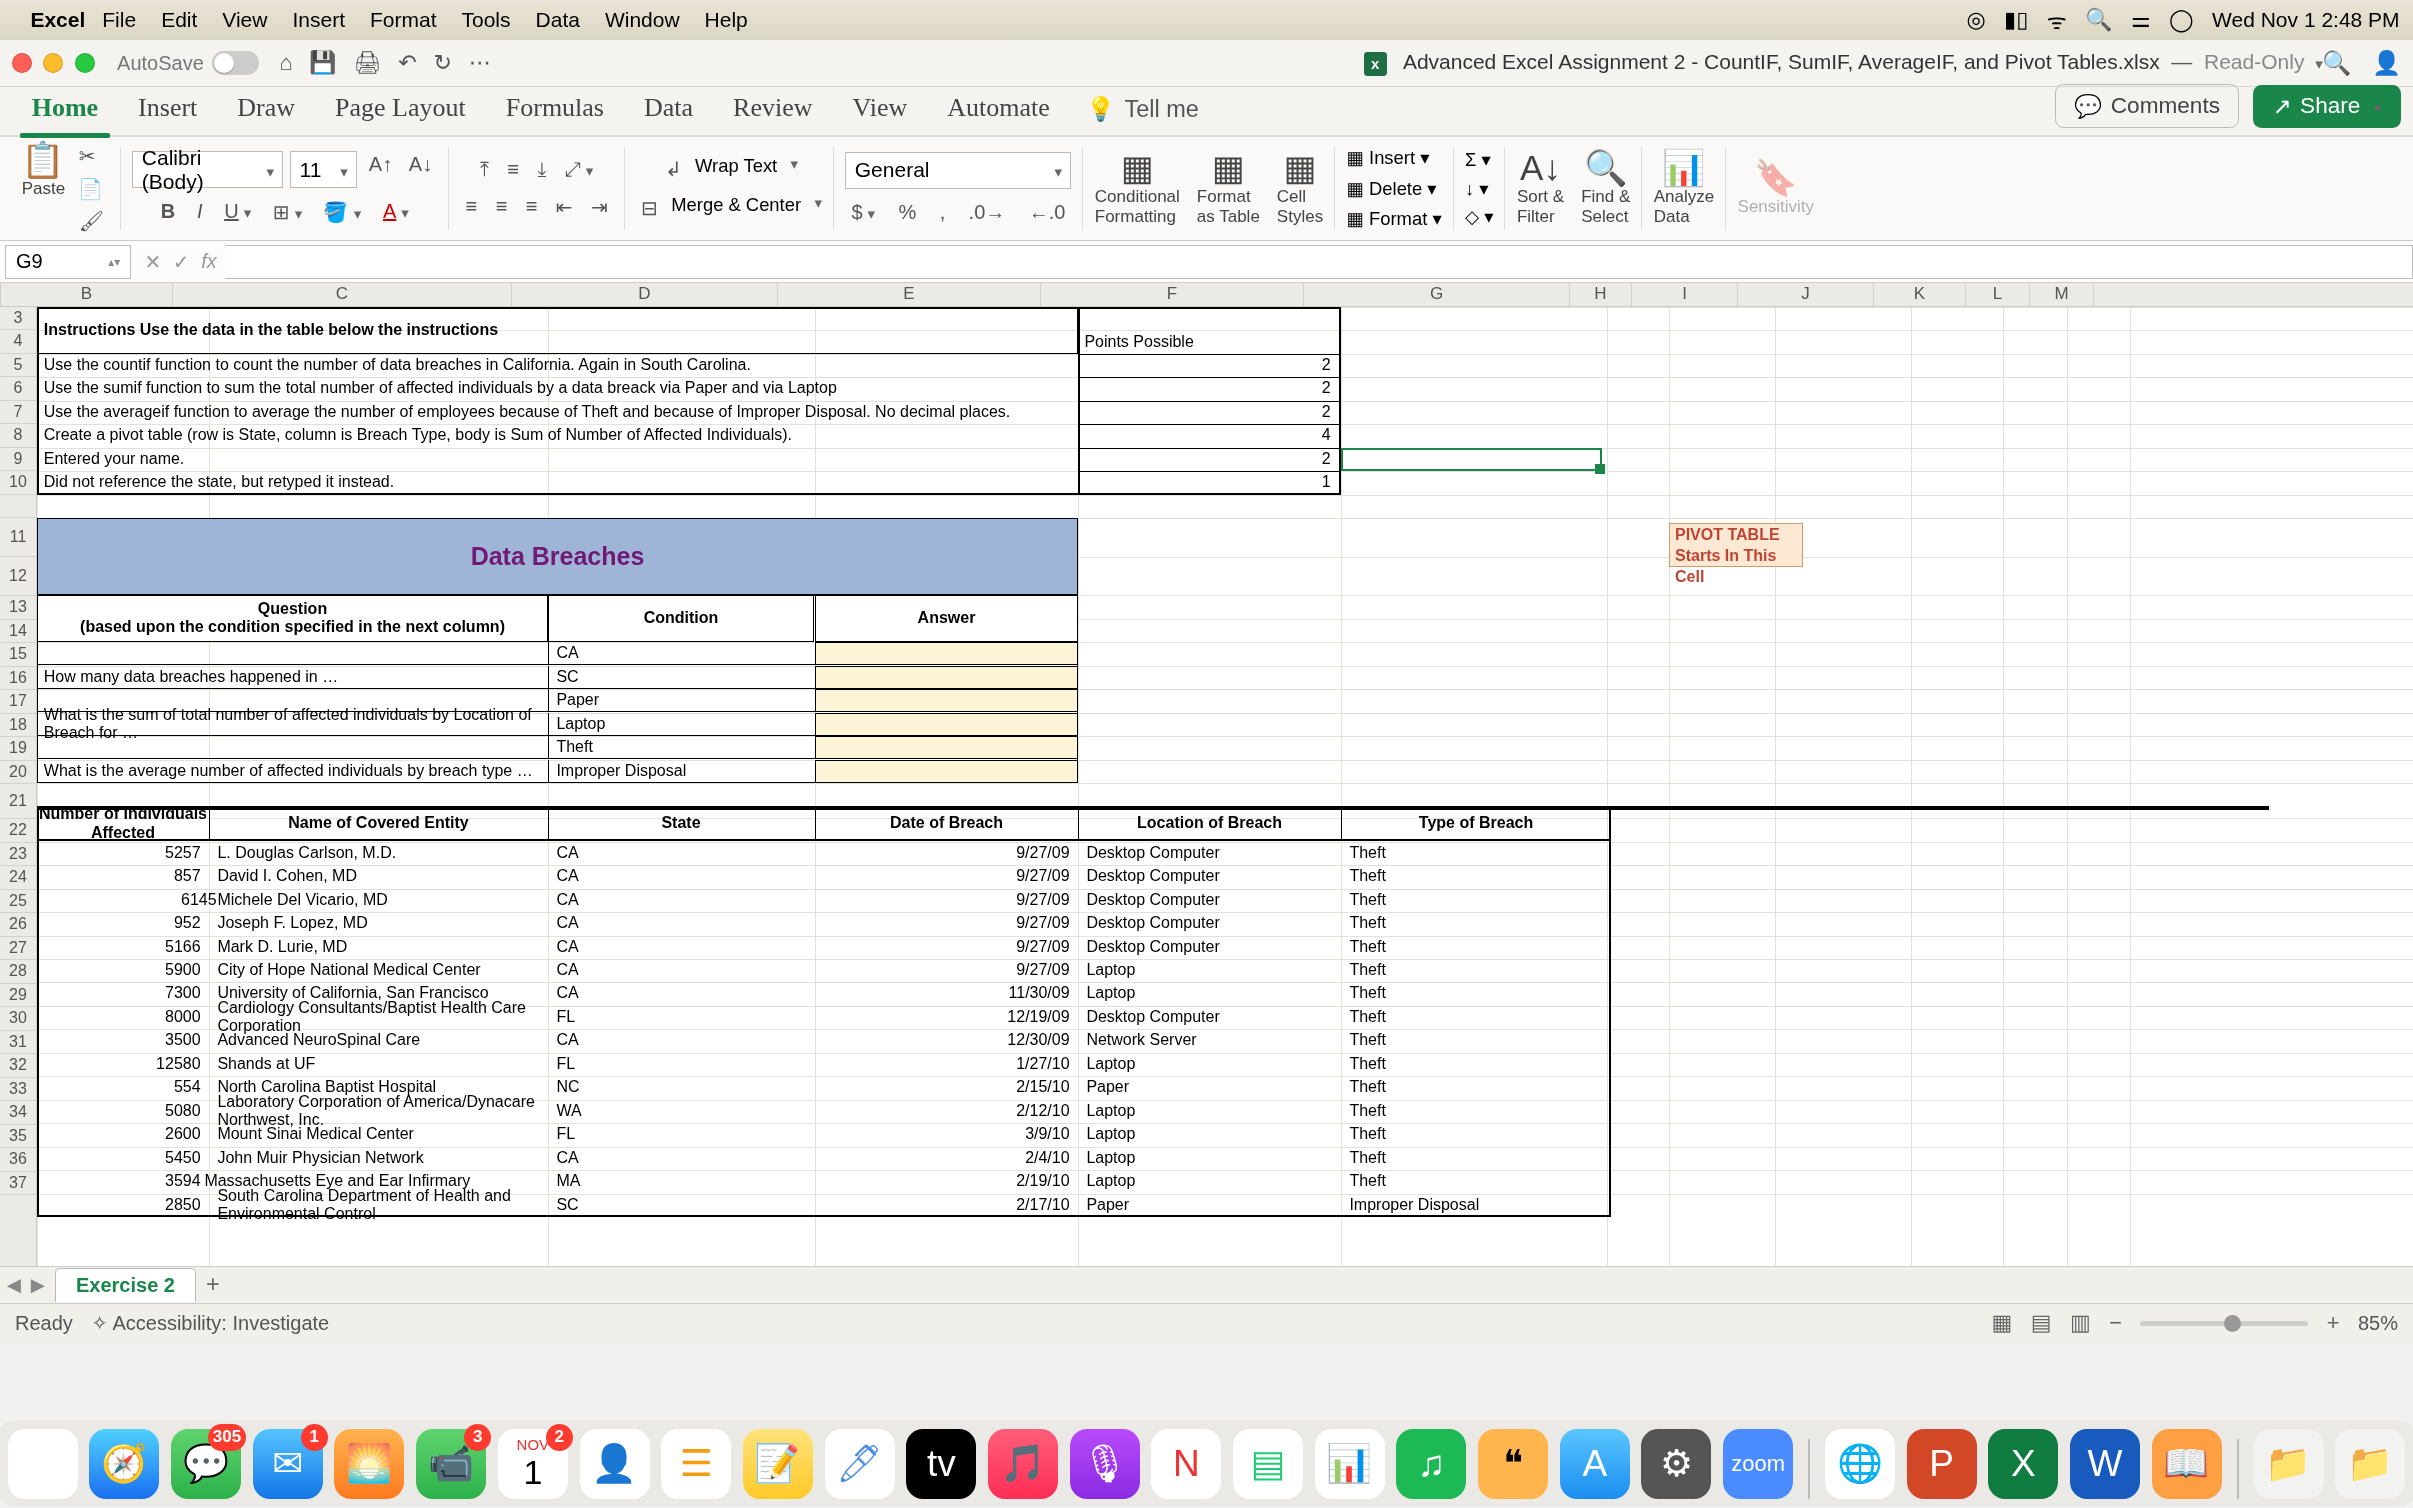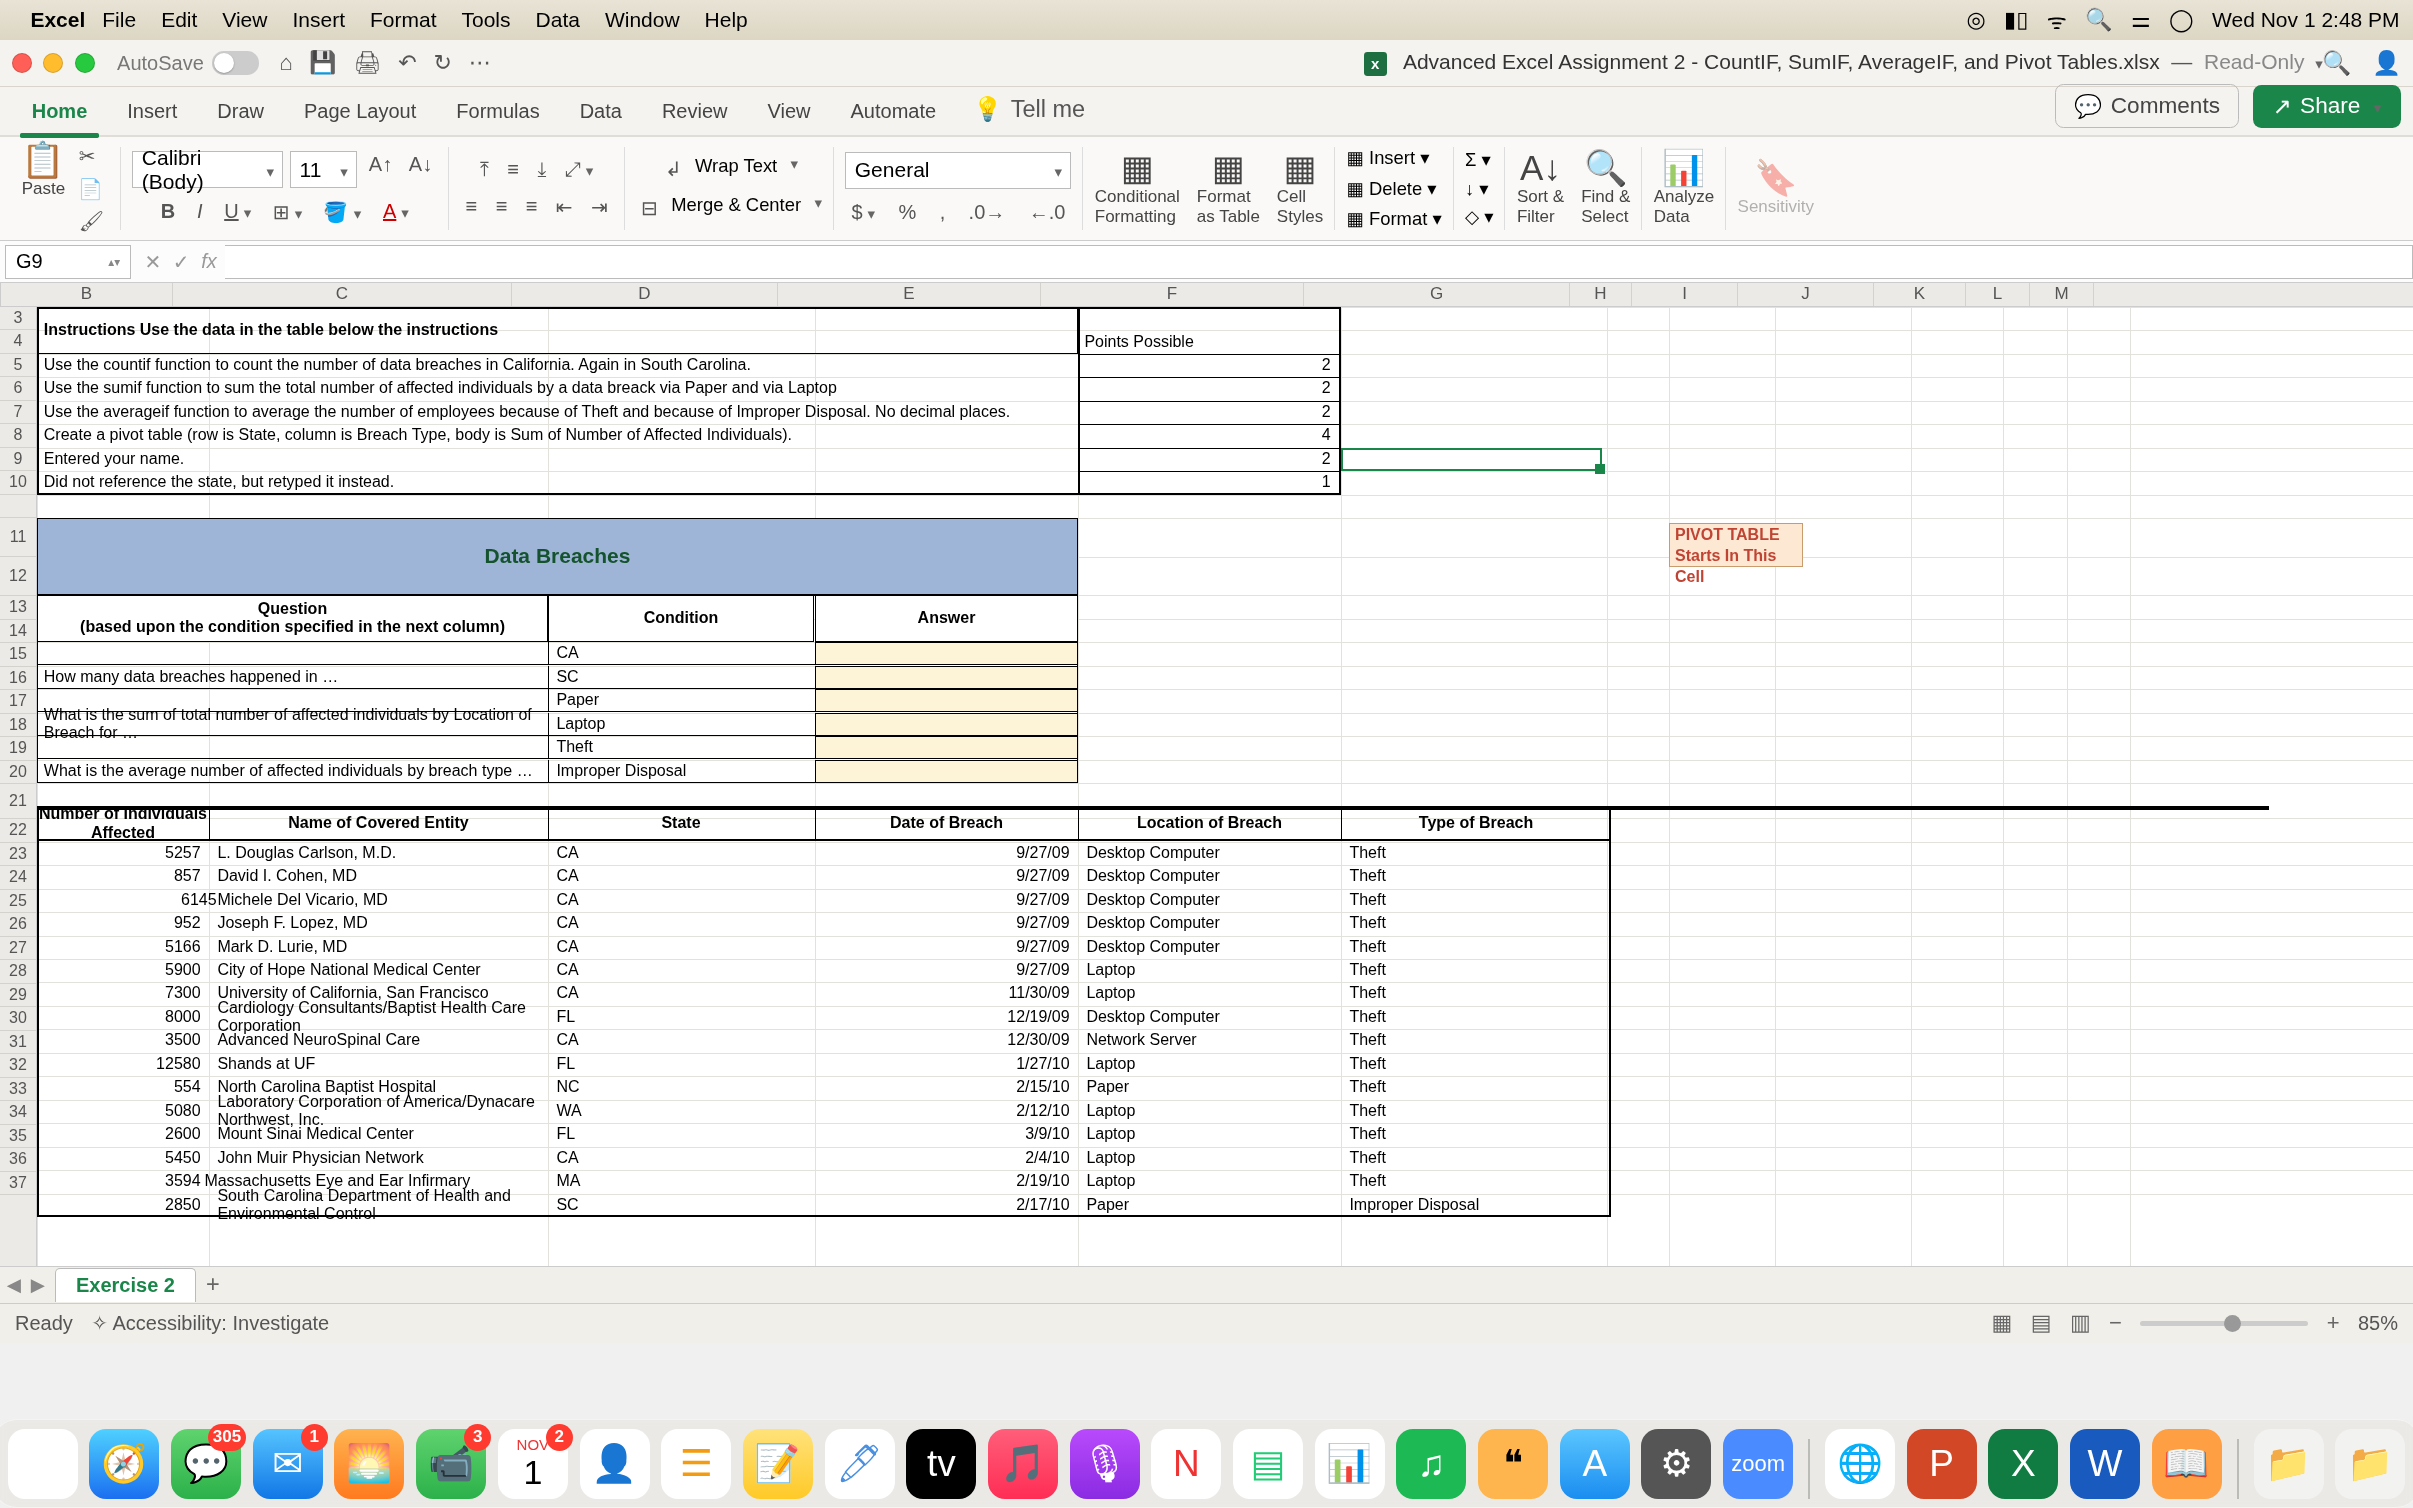--- a/index.html
+++ b/index.html
@@ -24,21 +24,21 @@
 .toggle { width: 47px; height: 23.5px; background: #ccc; border-radius: 11.7px; position: relative; }
 .toggle::after { content:""; width:20px; height:20px; background:#fff; border-radius:50%; position:absolute; top:1.7px; left:1.7px; box-shadow:0 0.8px 1.7px rgba(0,0,0,.3); }
 .titlebar .docinfo { flex:1; text-align:right; color:#555; font-size:21px; }
 .titlebar .docinfo .filename { font-weight: 500; color:#333; }
 .titlebar .docinfo .readonly { color:#888; }
 .titlebar .right-icons { display:flex; gap:20px; font-size:23.5px; color:#555; }
 .excel-icon { width:23.5px; height:23.5px; background:#1d6f42; color:#fff; font-size:15px; font-weight:700; display:inline-flex; align-items:center; justify-content:center; border-radius:3.4px; margin-right:10px; }
 
 
 .ribbon-tabs { height: 50px; background:#f5f3f0; display:flex; align-items:flex-end; padding: 0 11.7px; border-bottom: 2.5px solid #e0ddd6; }
-.ribbon-tabs .tab { padding: 8.4px 20px 11.7px; font-size: 20px; color:#444; position:relative; }
+.ribbon-tabs .tab { padding: 8.4px 20px 11.7px; font-size: 26px; color:#444; position:relative;font-family:Liberation Serif, serif; }
 .ribbon-tabs .tab.active { color:#1b864a; font-weight:600; }
 .ribbon-tabs .tab.active::after { content:""; position:absolute; left:8.4px; right:8.4px; bottom:-2.5px; height:4.2px; background:#1b864a; border-radius:1.7px; }
 .ribbon-tabs .spacer { flex:1; }
 .ribbon-tabs .tellme { display:flex; align-items:center; gap:8.4px; color:#555; font-size:23.5px; padding:8.4px 17px 11.7px; }
 .share-btn { background:#1b864a; color:#fff; padding:8.4px 20px; border-radius:8.4px; font-size:22.6px; display:flex; align-items:center; gap:8.4px; margin-bottom:6.7px; margin-left:13.4px; }
 .comments-btn { border:1.3px solid #bbb; padding:7.5px 18.4px; border-radius:8.4px; font-size:22.6px; display:flex; align-items:center; gap:8.4px; color:#444; margin-bottom:6.7px; }
 
 
 .ribbon { height: 104px; background:#faf9f7; border-bottom:0.8px solid #ccc; display:flex; align-items:center; padding:0 11.7px; gap:3.4px; }
 .group { display:flex; flex-direction:column; align-items:center; padding:0 10px; height:100%; justify-content:center; gap:3.4px; position:relative; }
@@ -72,21 +72,21 @@
 .gline-v { position:absolute; top:0; bottom:0; width:0.8px; background:#e3e1dc; }
 .gline-h { position:absolute; left:0; right:0; height:0.8px; background:#e3e1dc; }
 
 
 .box { position:absolute; border:0.8px solid #000; }
 .box.thick { border:2.5px solid #000; }
 .cell-txt { position:absolute; font-size:16px; color:#000; display:flex; align-items:center; }
 .cell-txt.bold { font-weight:700; }
 .cell-txt.center { justify-content:center; }
 .cell-txt.right { justify-content:flex-end; }
-.header-band { position:absolute; background:#9fb5d7; border:0.8px solid #000; display:flex; align-items:center; justify-content:center; font-size:21px; color:#14532d; font-weight:700; }
+.header-band { position:absolute; background:#9fb5d7; border:0.8px solid #000; display:flex; align-items:center; justify-content:center; font-size:25px; color:#701a75; font-weight:700; }
 .qh { position:absolute; background:#fff; border:0.8px solid #000; display:flex; align-items:center; justify-content:center; font-size:16px; font-weight:700; text-align:center; }
 .light-yellow { background:#fdf3d7; }
 .pink-note { position:absolute; background:#fde9d3; border:0.8px solid #c99b6d; font-size:16px; font-weight:700; color:#c04434; padding:1.7px 5px; line-height:1.3; }
 .sel { position:absolute; border:2.5px solid #1b864a; background:rgba(255,255,255,0); }
 .sel::after { content:""; position:absolute; right:-5px; bottom:-5px; width:10px; height:10px; background:#1b864a; }
 .thinb { border:0.8px solid #000; }
 
 
 .tabstrip { height:37px; background:#f1efe9; display:flex; align-items:center; padding:0 6.7px; gap:10px; border-top:0.8px solid #ccc; }
 .tabstrip .nav { font-size:18.4px; color:#888; }

